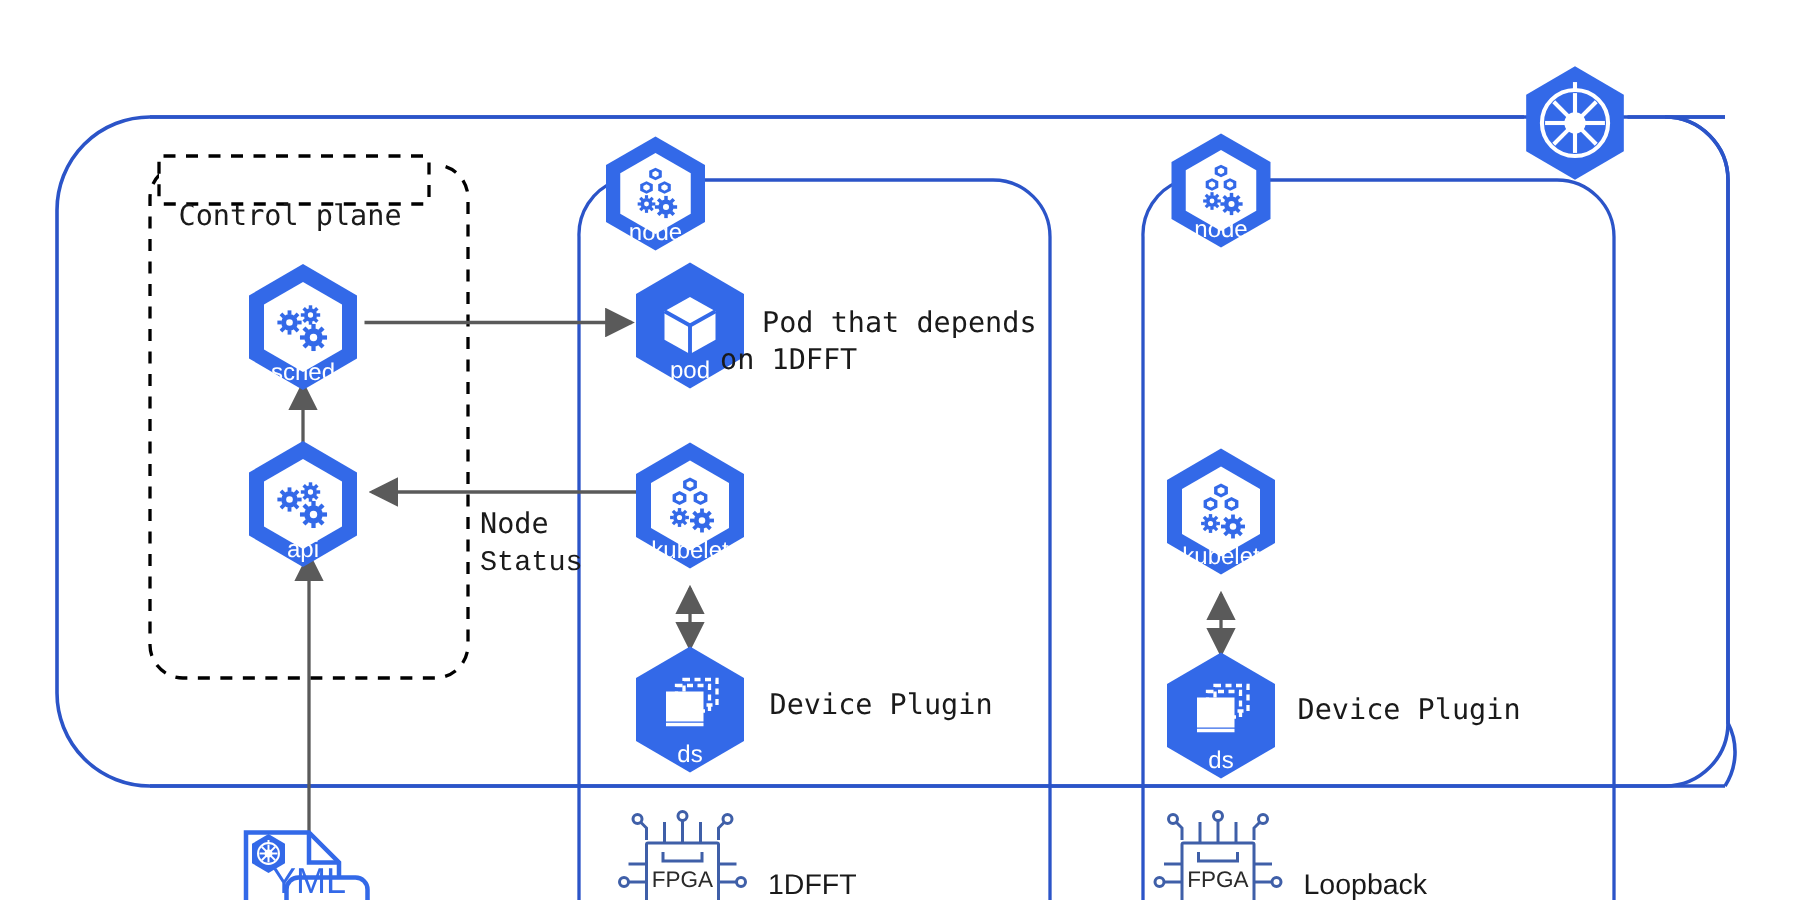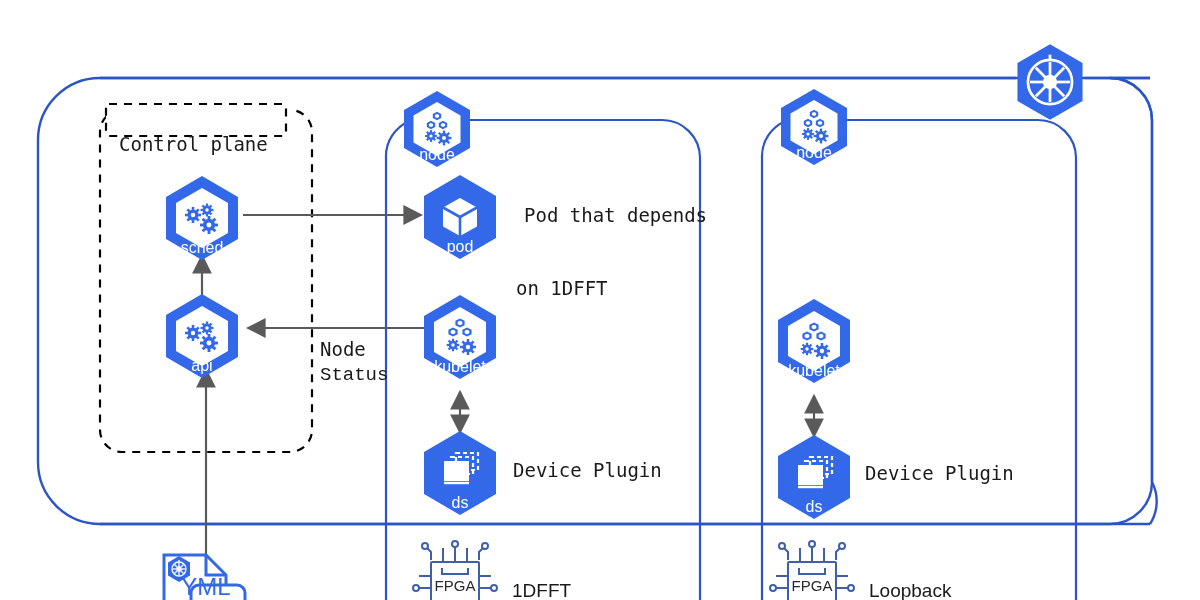--- a/index.html
+++ b/index.html
@@ -519,22 +519,22 @@
     <text x="460" y="372" text-anchor="middle" font-family="'Liberation Sans', sans-serif" font-size="16" fill="#ffffff">kubelet</text>
     <text x="460" y="508" text-anchor="middle" font-family="'Liberation Sans', sans-serif" font-size="16" fill="#ffffff">ds</text>
     <text x="814" y="158" text-anchor="middle" font-family="'Liberation Sans', sans-serif" font-size="16" fill="#ffffff">node</text>
     <text x="814" y="376" text-anchor="middle" font-family="'Liberation Sans', sans-serif" font-size="16" fill="#ffffff">kubelet</text>
     <text x="814" y="512" text-anchor="middle" font-family="'Liberation Sans', sans-serif" font-size="16" fill="#ffffff">ds</text>
     <text x="206" y="595" text-anchor="middle" font-family="'Liberation Sans', sans-serif" font-size="24" font-weight="normal" fill="#3369e8">YML</text>
   </svg>
 
   <div class="cp-title" style="left:119px; top:109px;margin-top:24px;">Control plane</div>
 
-  <div class="lbl-mono" style="left:524px; top:203px;">Pod that depends</div>
-  <div class="lbl-mono" style="left:516px; top:228px;margin-top:48px;">on 1DFFT</div>
+  <div class="lbl-mono" style="left:508px; top:203px;">Pod that depends</div>
+  <div class="lbl-mono" style="left:480px; top:228px;">on 1DFFT</div>
 
   <div class="lbl-mono" style="left:320px; top:337px;">Node</div>
   <div class="lbl-mono" style="left:320px; top:363px;font-family:Liberation Mono, monospace;">Status</div>
 
   <div class="lbl-mono" style="left:513px; top:458px;">Device Plugin</div>
   <div class="lbl-mono" style="left:865px; top:461px;">Device Plugin</div>
 
   <div class="lbl-sans" style="left:512px; top:578px;">1DFFT</div>
   <div class="lbl-sans" style="left:869px; top:578px;">Loopback</div>
 

